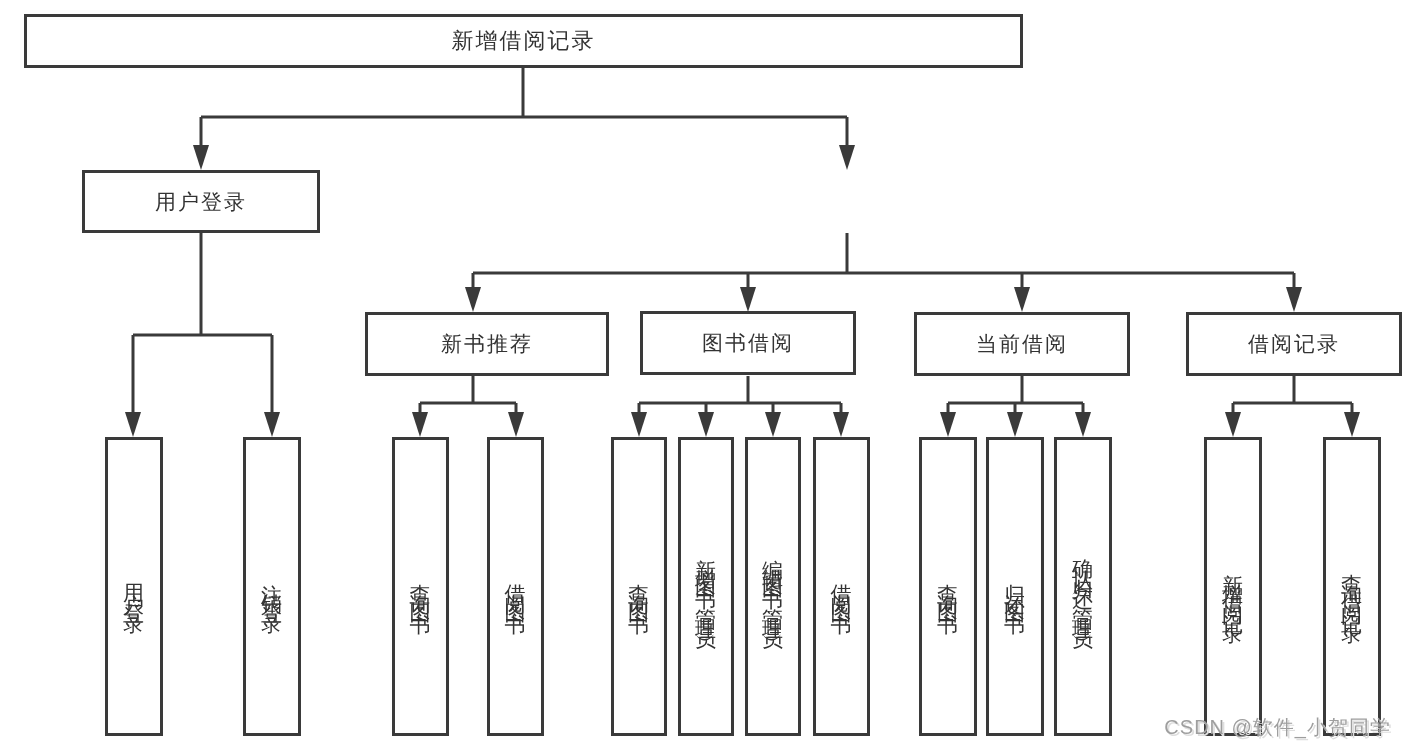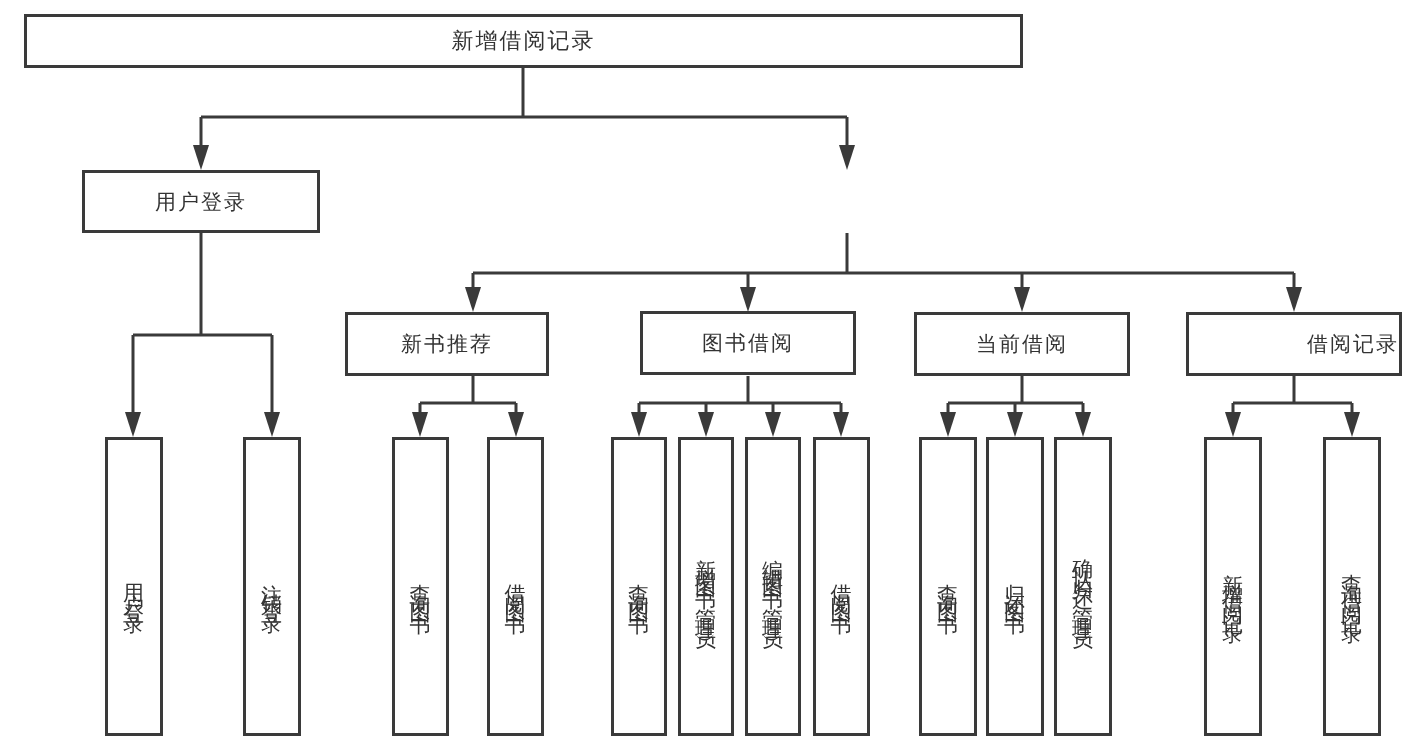--- a/index.html
+++ b/index.html
@@ -105,30 +105,30 @@
   </svg>
 
   <div class="node" style="left:24px;top:14px;width:999px;height:54px;">
     <span class="h-label root-label">新增借阅记录</span>
   </div>
 
   <div class="node" style="left:82px;top:170px;width:238px;height:63px;">
     <span class="h-label">用户登录</span>
   </div>
 
-  <div class="node" style="left:345px;top:312px;width:204px;height:64px;">
+  <div class="node" style="left:365px;top:312px;width:244px;height:64px;">
     <span class="h-label">新书推荐</span>
   </div>
   <div class="node" style="left:640px;top:311px;width:216px;height:64px;">
     <span class="h-label">图书借阅</span>
   </div>
   <div class="node" style="left:914px;top:312px;width:216px;height:64px;">
     <span class="h-label">当前借阅</span>
   </div>
-  <div class="node" style="left:1186px;top:312px;width:216px;height:64px;justify-content:flex-end;">
+  <div class="node" style="left:1186px;top:312px;width:216px;height:64px;">
     <span class="h-label">借阅记录</span>
   </div>
 
   <div class="node" style="left:105px;top:437px;width:58px;height:299px;">
     <span class="vtext">用户登录</span>
   </div>
   <div class="node" style="left:243px;top:437px;width:58px;height:299px;">
     <span class="vtext">注销登录</span>
   </div>
 
@@ -162,14 +162,15 @@
     <span class="vtext">确认归还（管理员）</span>
   </div>
 
   <div class="node" style="left:1204px;top:437px;width:58px;height:299px;">
     <span class="vtext">新增借阅记录</span>
   </div>
   <div class="node" style="left:1323px;top:437px;width:58px;height:299px;">
     <span class="vtext">查询借阅记录</span>
   </div>
 
+  <div class="watermark">CSDN @软件_小贺同学</div>
 
 </div>
 
 </body></html>

